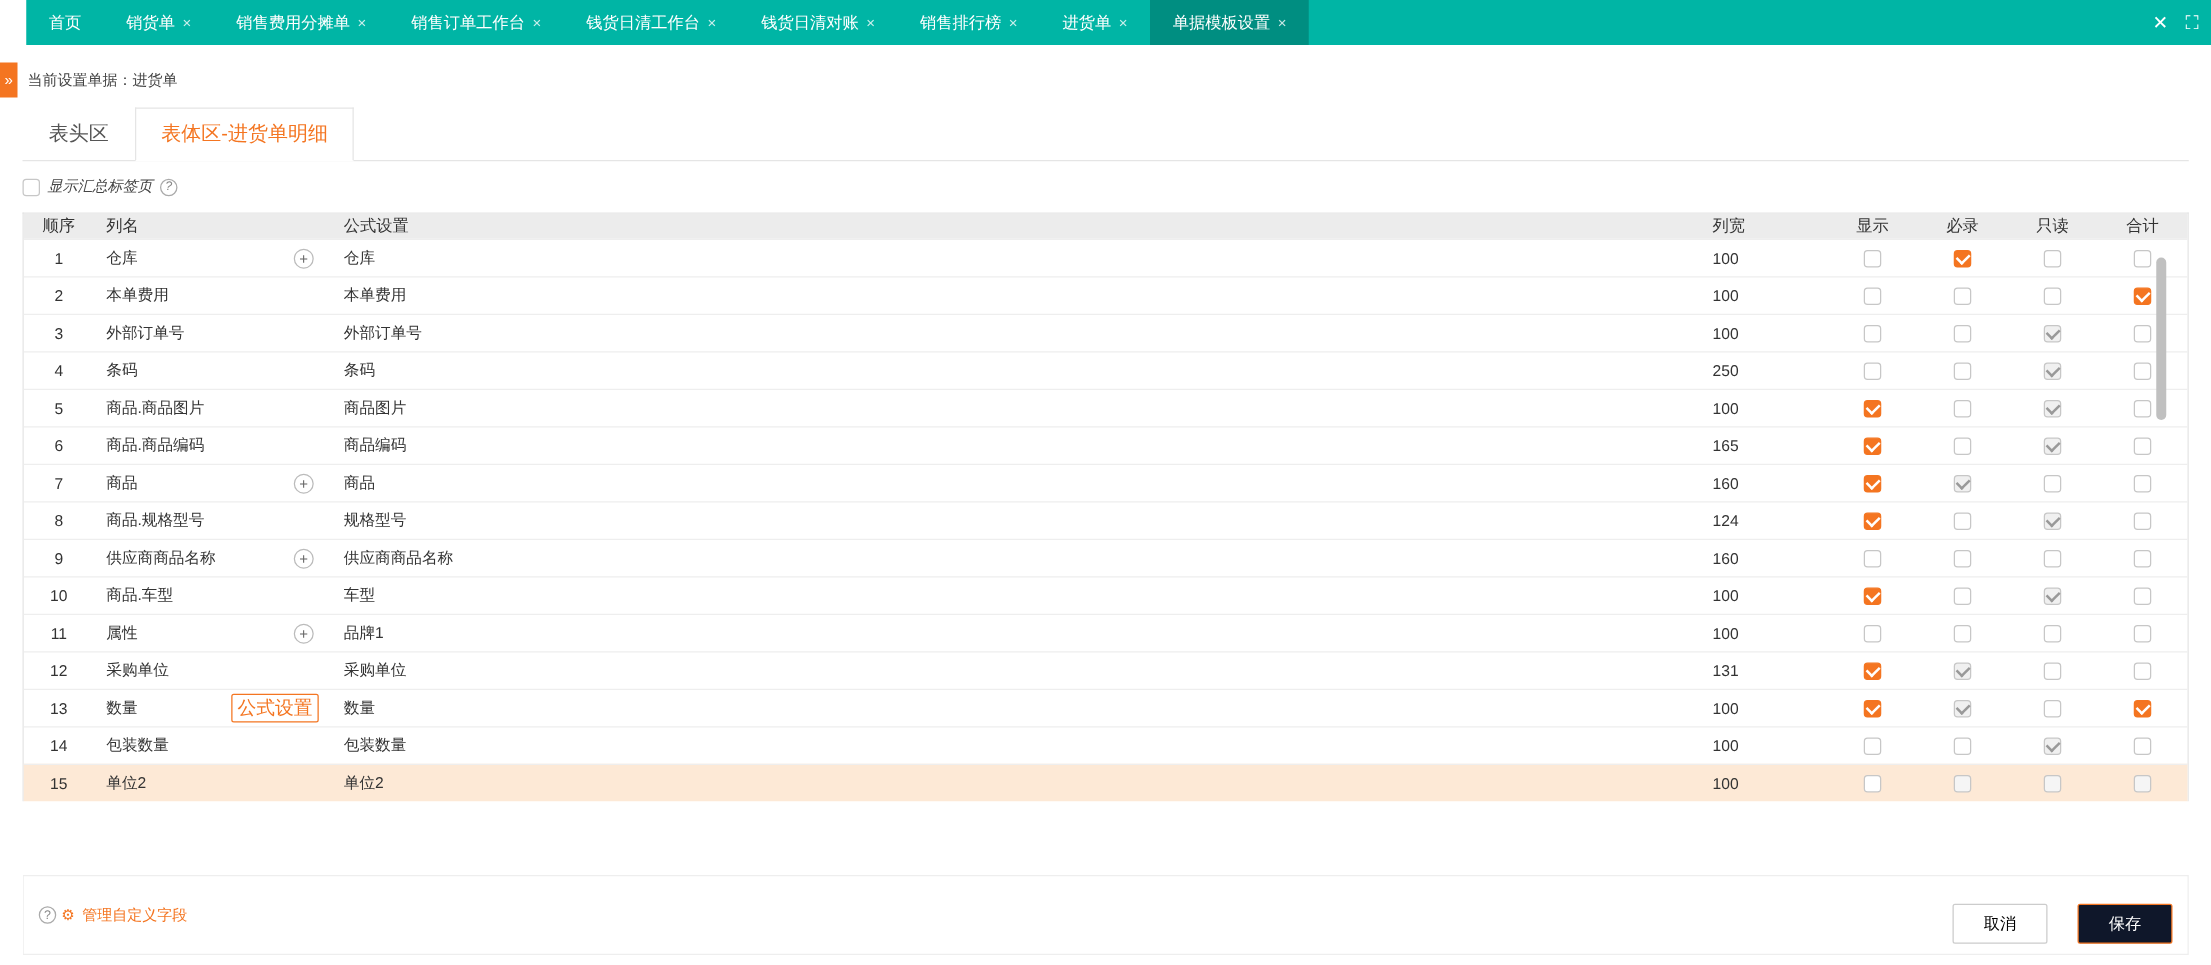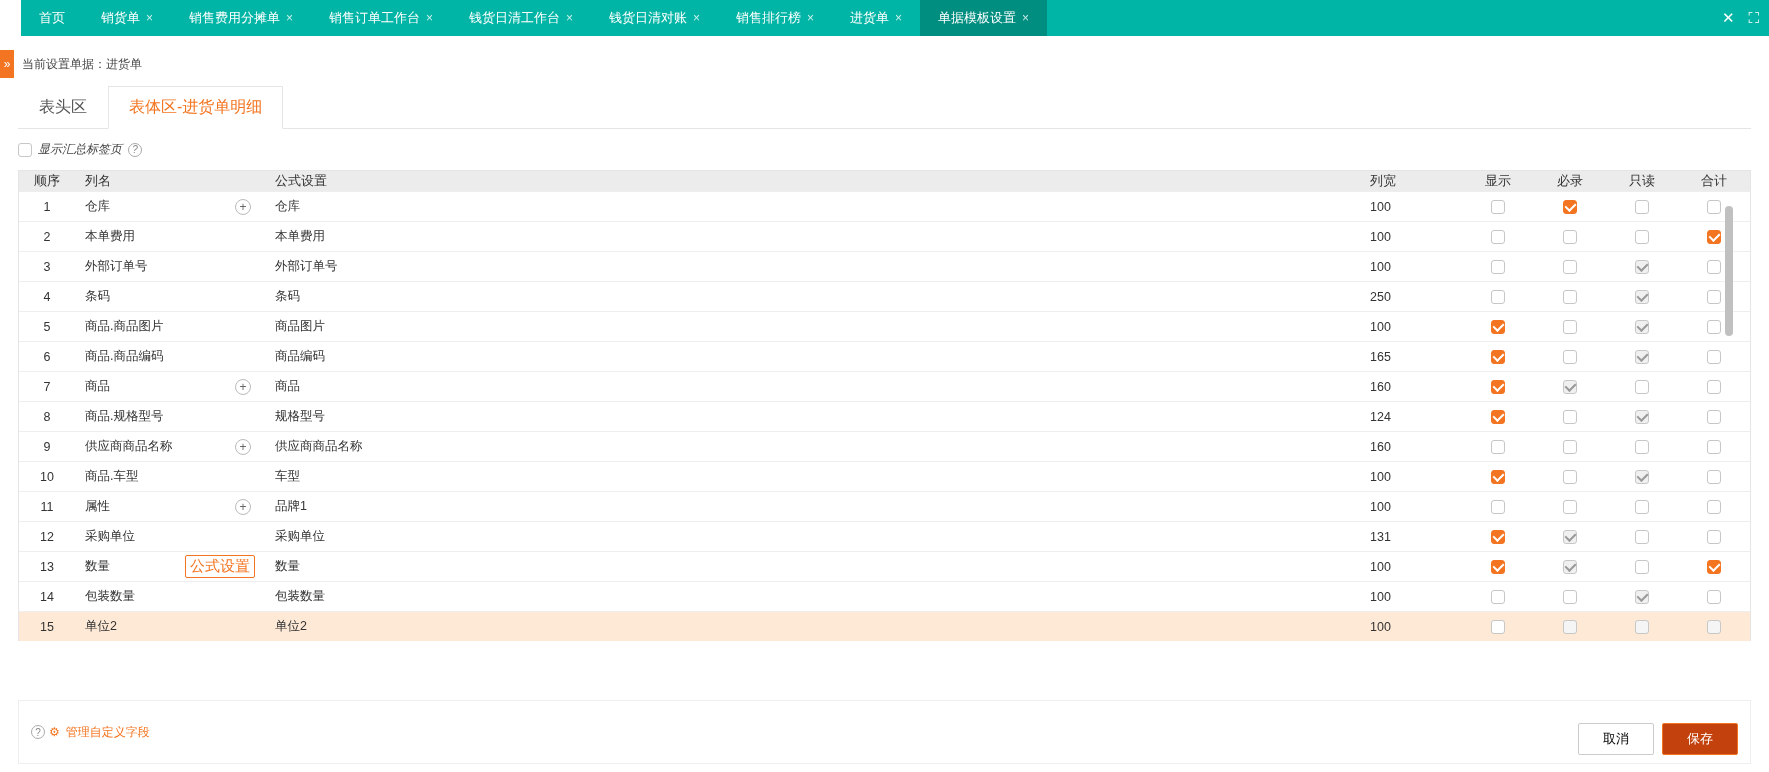--- a/index.html
+++ b/index.html
@@ -251,33 +251,33 @@
       border: 1px solid #aaa;
       border-radius: 50%;
       display: inline-flex;
       align-items: center;
       justify-content: center;
       font-size: 10px;
       color: #888;
     }
     .footer-right {
       display: flex;
-      gap: 8px;
+      gap: 24px;
       margin-top: 14px;
     }
     .btn {
       padding: 6px 24px;
       border: 1px solid #ccc;
       background: #fff;
       border-radius: 2px;
       cursor: pointer;
       font-size: 13px;
     }
     .btn.primary {
-      background: #c2410c;
+      background: #0f172a;
       border-color: #f47521;
       color: #fff;
     }
     .gear-icon::before { content: "⚙"; margin-right: 2px; }
   </style>
 </head>
 <body>
 
 <div class="top-tabs" id="topTabs">
   <div class="top-tab">首页</div>

